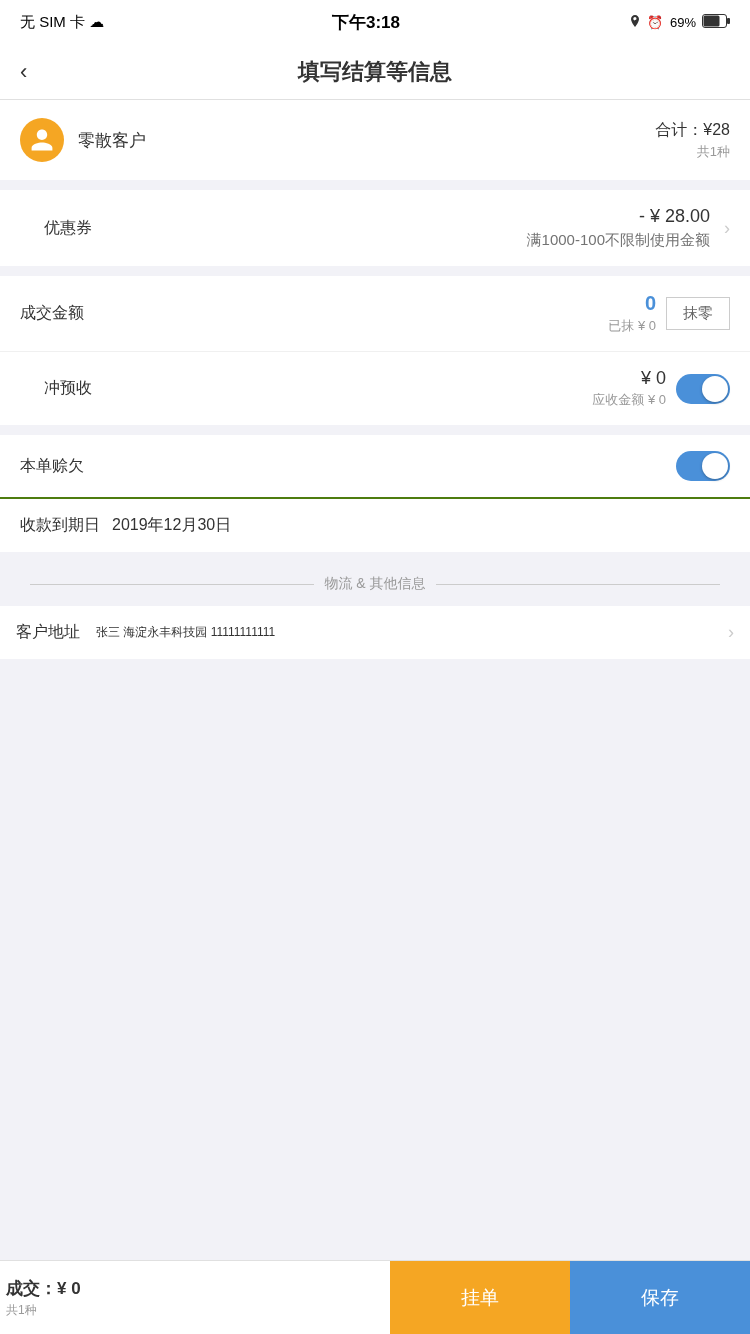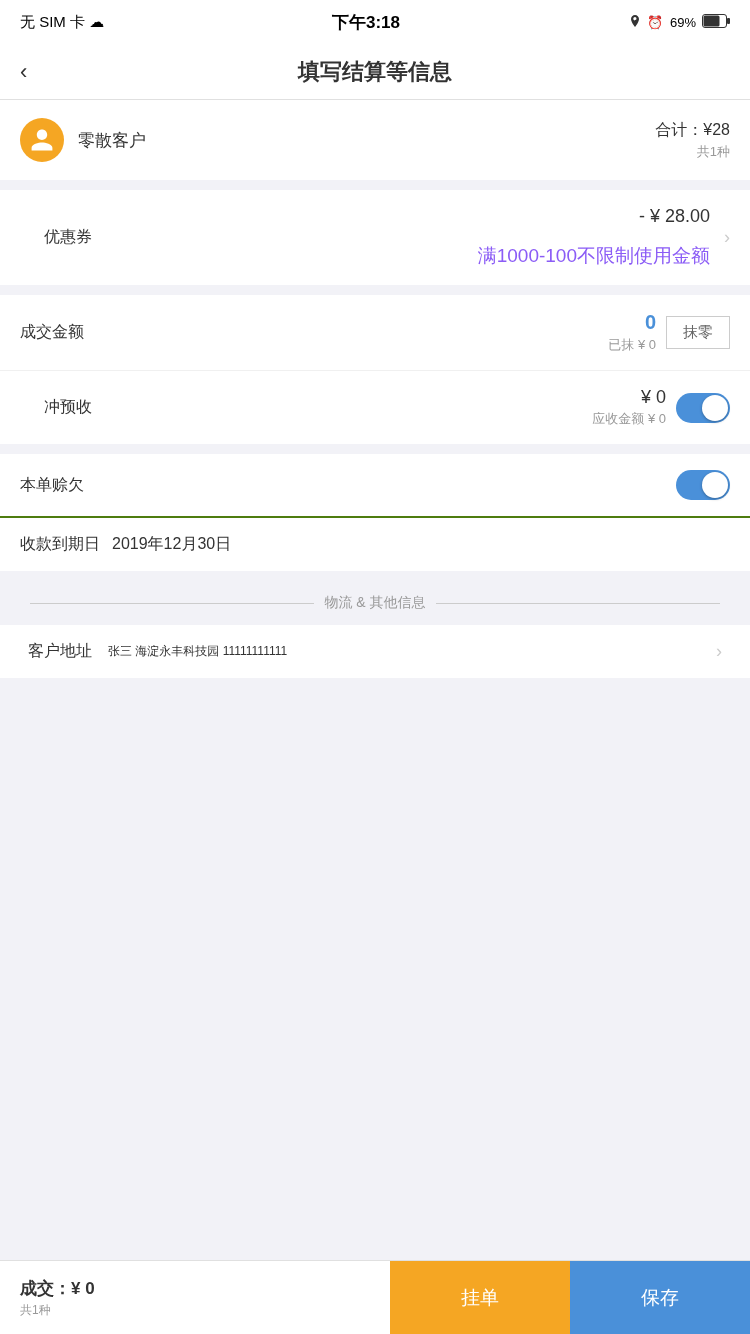--- a/index.html
+++ b/index.html
@@ -98,21 +98,21 @@
       justify-content: space-between;
       border-bottom: 1px solid #f0f0f0;
     }
     .row:last-child { border-bottom: none; padding-left: 44px; }
     .row-label { font-size: 16px; color: #333; }
     .row-right { display: flex; align-items: center; gap: 10px; text-align: right; }
     .row-right-stack { text-align: right; }
 
     
     .coupon-value { font-size: 18px; color: #333; font-weight: 500; }
-    .coupon-desc { font-size: 19px; color: #8b5cf6; margin-top: 16px; }
+    .coupon-desc { font-size: 15px; color: #737373; margin-top: 4px; }
     .chevron-icon { font-size: 18px; color: #ccc; margin-left: 4px; }
 
     
     .amount-value { font-size: 20px; color: #4a90d9; font-weight: 600; }
     .amount-sub { font-size: 13px; color: #999; margin-top: 2px; }
     .round-btn {
       border: 1px solid #ccc;
       border-radius: 0;
       padding: 6px 16px;
       font-size: 15px;
@@ -180,21 +180,21 @@
       gap: 10px;
       width: 100%;
       padding: 0 30px;
     }
     .sep-line { flex: 1; height: 1px; background: #ccc; }
     .sep-text { font-size: 14px; color: #999; white-space: nowrap; }
 
     
     .address-row {
       background: #fff;
-      padding: 16px 28px;
+      padding: 16px 16px;
       display: flex;
       align-items: center;
       justify-content: space-between;
     }
     .address-label { font-size: 16px; color: #333; flex-shrink: 0; margin-right: 16px; }
     .address-value { font-size: 12px; color: #333; flex: 1; }
 
     
     .bottom-bar {
       position: fixed;
@@ -202,21 +202,21 @@
       left: 0;
       width: 750px;
       height: 74px;
       background: #fff;
       display: flex;
       align-items: center;
       border-top: 1px solid #e0e0e0;
     }
     .bottom-info {
       flex: 1;
-      padding: 0 20px;
+      padding: 0 6px;
     }
     .bottom-deal { font-size: 15px; color: #333; }
     .bottom-deal span { font-size: 17px; font-weight: 600; }
     .bottom-count { font-size: 12px; color: #999; margin-top: 2px; }
     .btn-pending {
       width: 180px;
       height: 74px;
       background: #f5a623;
       display: flex;
       align-items: center;

